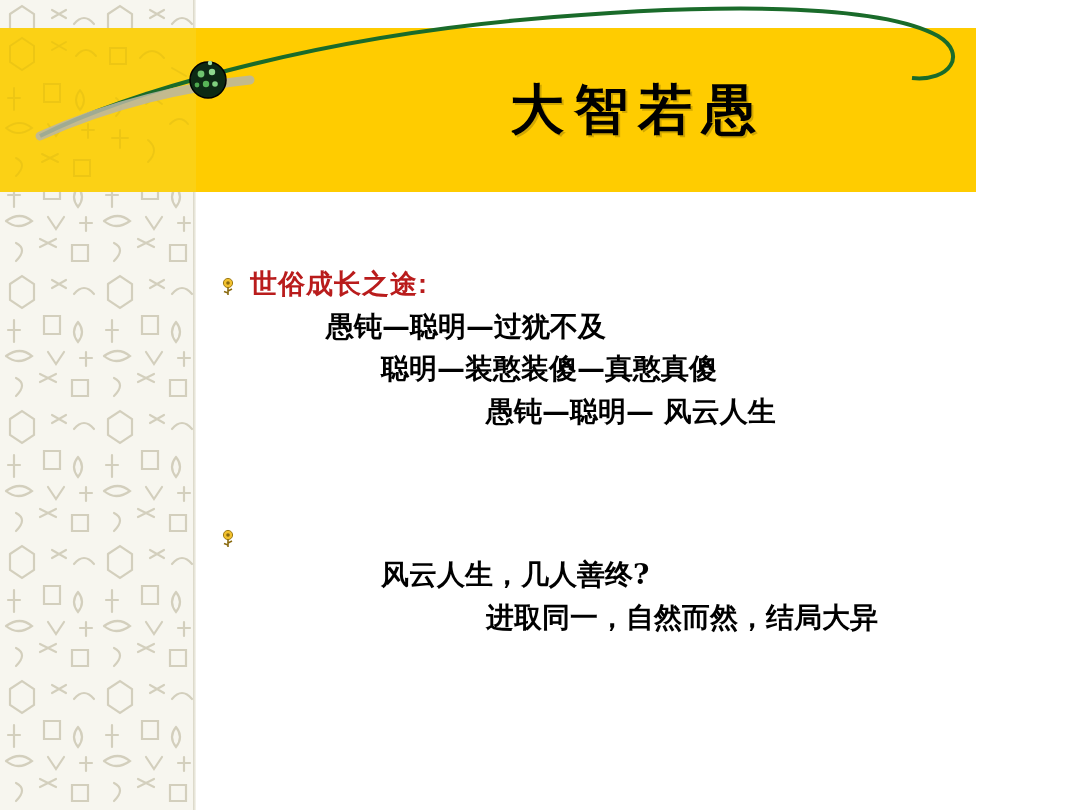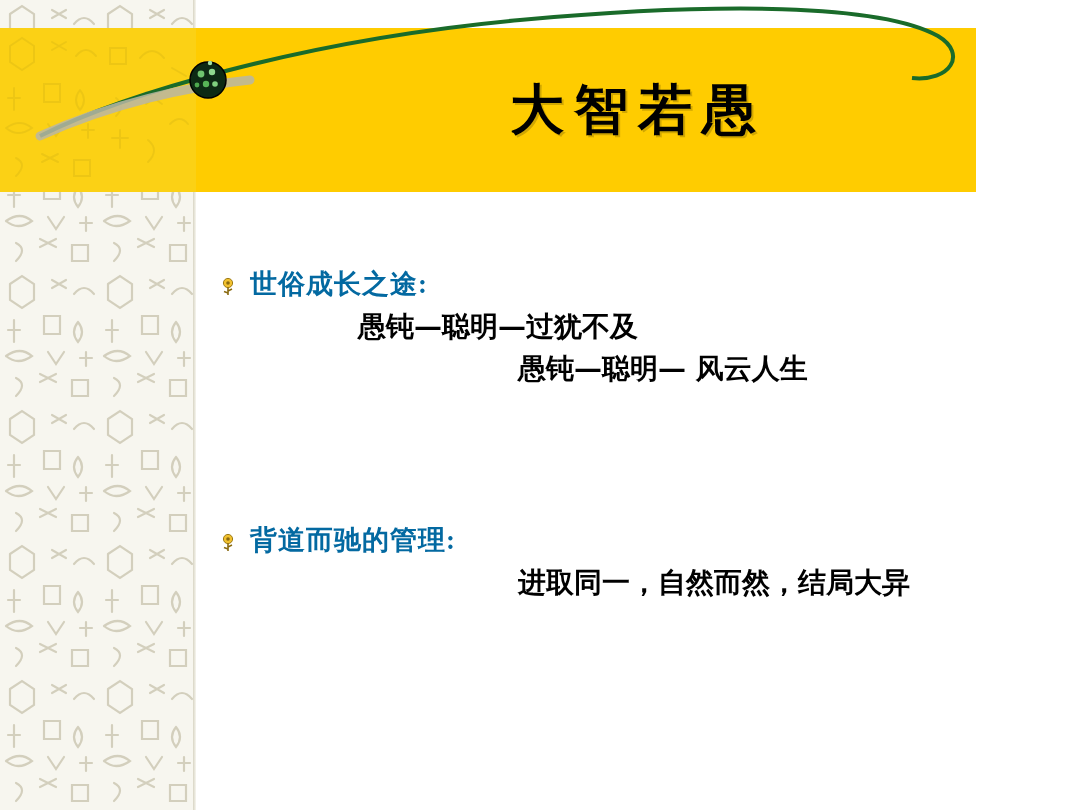--- a/index.html
+++ b/index.html
@@ -129,31 +129,30 @@
     align-items: center;
     margin-left: 22px;
   }
   .bullet-icon {
     width: 20px;
     height: 22px;
     margin-right: 12px;
     flex: 0 0 auto;
   }
   .heading-text {
-    color: #0369a1;
-    font-family: Liberation Serif, serif;
+    color: #b91c1c;
+    font-family: Liberation Sans, sans-serif;
     font-weight: bold;
     font-size: 27px;
     letter-spacing: 1px;
     line-height: 1.1;
   }
 
   .lines {
     margin-top: 6px;
-    margin-left: 32px;
   }
   .line {
     color: #000000;
     font-family: "DejaVu Serif", serif;
     font-weight: bold;
     font-size: 28px;
     line-height: 1.52;
     white-space: pre;
   }
   .line.indent-1 { padding-left: 130px; }
@@ -241,34 +240,35 @@
           <circle cx="10" cy="9" r="4.6" fill="#f2c12e" stroke="#9c7a16" stroke-width="1"></circle>
           <circle cx="10" cy="9" r="1.8" fill="#8a6a10"></circle>
           <path d="M10 13.5 L10 21" stroke="#8a6a10" stroke-width="1.6"></path>
           <path d="M10 17 L14 15" stroke="#8a6a10" stroke-width="1.4"></path>
           <path d="M10 19 L6 17.5" stroke="#8a6a10" stroke-width="1.4"></path>
         </svg>
         <span class="heading-text">世俗成长之途:</span>
       </div>
       <div class="lines">
         <div class="line indent-1">愚钝—聪明—过犹不及</div>
+        <div class="line indent-2">聪明—装憨装傻—真憨真傻</div>
         <div class="line indent-3">愚钝—聪明— 风云人生</div>
       </div>
     </div>
 
     <div class="block block-2">
       <div class="heading-row">
         <svg class="bullet-icon" viewBox="0 0 20 22">
           <circle cx="10" cy="9" r="4.6" fill="#f2c12e" stroke="#9c7a16" stroke-width="1"></circle>
           <circle cx="10" cy="9" r="1.8" fill="#8a6a10"></circle>
           <path d="M10 13.5 L10 21" stroke="#8a6a10" stroke-width="1.6"></path>
           <path d="M10 17 L14 15" stroke="#8a6a10" stroke-width="1.4"></path>
           <path d="M10 19 L6 17.5" stroke="#8a6a10" stroke-width="1.4"></path>
         </svg>
-        <span class="heading-text">背道而驰的管理:</span>
       </div>
       <div class="lines">
+        <div class="line indent-2">风云人生，几人善终?</div>
         <div class="line indent-3">进取同一，自然而然，结局大异</div>
       </div>
     </div>
 
   </div>
 </div>
 
 </body></html>

